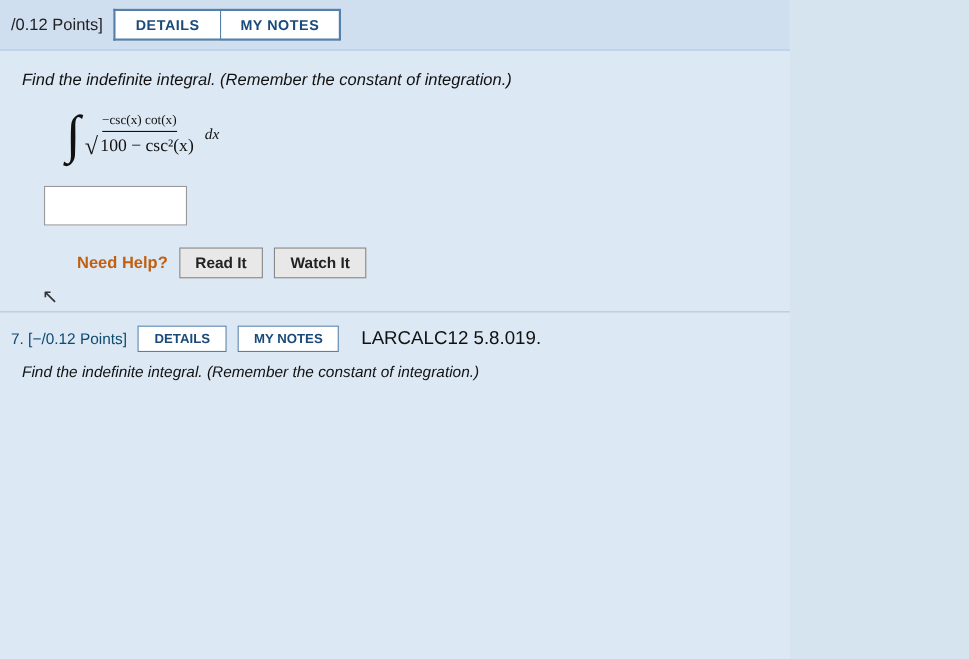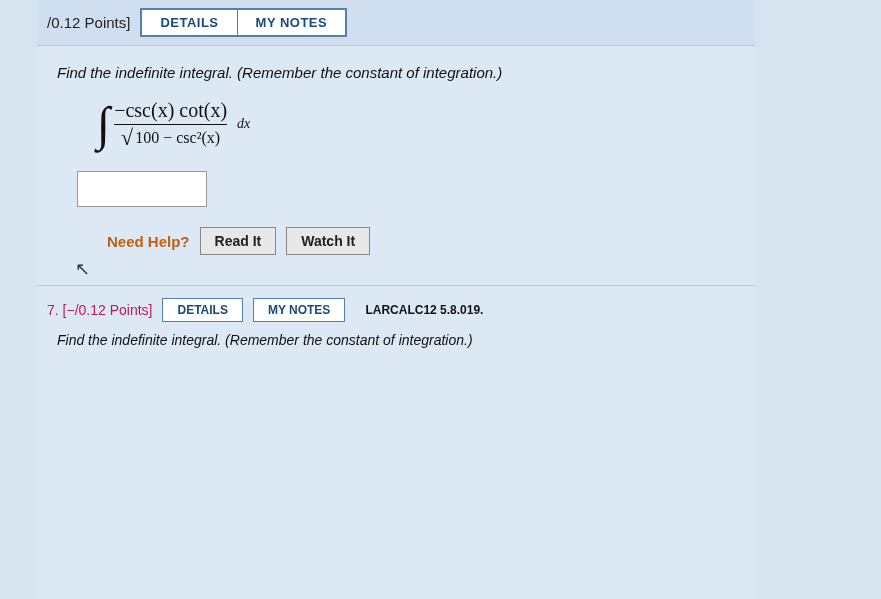--- a/index.html
+++ b/index.html
@@ -12,21 +12,20 @@
       overflow: hidden;
       position: relative;
     }
 
     .page-wrapper {
       background: #dce8f3;
       width: 718px;
       min-height: 599px;
       padding: 0;
       position: relative;
-      margin-left: 37px;
     }
 
     
     .top-bar {
       display: flex;
       align-items: center;
       padding: 8px 0 8px 10px;
       gap: 0;
       background: #d0dff0;
       border-bottom: 1px solid #b0c8e0;
@@ -97,21 +96,21 @@
 
     .fraction-block {
       display: inline-flex;
       flex-direction: column;
       align-items: center;
       margin-right: 6px;
       font-family: 'Times New Roman', serif;
     }
 
     .numerator {
-      font-size: 20px;
+      font-size: 12px;
       border-bottom: 1.5px solid #111;
       padding-bottom: 2px;
       white-space: nowrap;
     }
 
     .denominator {
       font-size: 16px;
       padding-top: 2px;
       white-space: nowrap;
       display: flex;
@@ -195,39 +194,39 @@
 
     .bottom-row {
       display: flex;
       align-items: center;
       gap: 10px;
       margin-bottom: 10px;
     }
 
     .question-number {
       font-size: 14px;
-      color: #be185d;
+      color: #0c4a6e;
       font-weight: normal;
     }
 
     .btn-details-sm, .btn-my-notes-sm {
       display: inline-block;
       padding: 4px 14px;
       font-size: 12px;
       font-weight: bold;
       cursor: pointer;
       border: 1.5px solid #5580aa;
       background: #fff;
       color: #1a4a7a;
     }
 
     .larcalc-label {
-      font-size: 12px;
-      color: #111;
-      font-weight: bold;
+      font-size: 17px;
+      color: #111;
+      font-weight: normal;
       margin-left: 10px;
     }
 
     .bottom-question-text {
       font-size: 14px;
       color: #111;
       font-style: italic;
       margin-left: 10px;
     }
 

